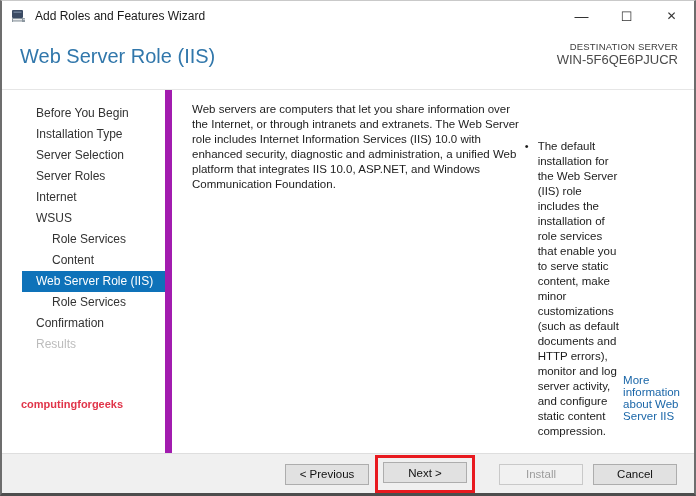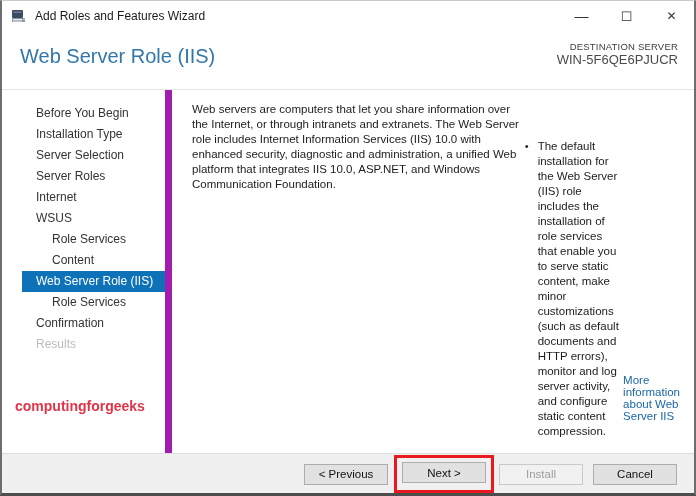--- a/index.html
+++ b/index.html
@@ -27,36 +27,36 @@
   .destination .dest-label{font-size:9.5px;color:#3c3c3c;letter-spacing:.2px;}
   .destination .dest-server{font-size:13px;color:#4a4a4a;}
   
   .body{flex:1;display:flex;position:relative;background:#fff;}
   .sidebar{width:170px;flex:0 0 170px;border-right:7px solid #a21caf;padding-top:13px;position:relative;box-sizing:border-box;}
   .nav-item{height:21px;line-height:21px;font-size:12px;color:#333;
     margin-left:20px;padding-left:14px;cursor:default;white-space:nowrap;}
   .nav-item.sub{padding-left:30px;}
   .nav-item.selected{background:#0e72b9;color:#ffffff;}
   .nav-item.disabled{color:#bcbcbc;}
-  .watermark{position:absolute;left:13px;top:308px;font-size:14px;font-weight:bold;color:#e03449;}
+  .watermark{position:absolute;left:19px;top:308px;font-size:11px;font-weight:bold;color:#e03449;}
   
   .content{flex:1;display:flex;flex-direction:row;padding:12px 14px 14px 20px;box-sizing:border-box;}
   .content p{margin:0;font-size:11.5px;line-height:15px;color:#1c1c1c;max-width:492px;}
   .bullet-row{display:flex;margin-top:37px;max-width:492px;}
   .bullet-glyph{flex:0 0 13px;font-size:11px;line-height:15px;color:#1c1c1c;}
   .more-link{margin-top:auto;margin-bottom:17px;font-size:11.5px;color:#1a66a8;text-decoration:none;cursor:pointer;width:max-content;}
   
   .footer{height:41px;flex:0 0 41px;background:#f0f0f0;border-top:1px solid #dedede;
     display:flex;align-items:center;justify-content:flex-end;padding-right:17px;box-sizing:border-box;}
   .btn{width:84px;height:21px;font-family:"Liberation Sans",sans-serif;font-size:11.5px;color:#111;
     background:#e1e1e1;border:1px solid #adadad;cursor:pointer;padding:0;}
   .btn.prev{margin-right:6px;}
   .btn:disabled{background:#f1f1f1;border-color:#c9c9c9;color:#9c9c9c;cursor:default;}
   .btn.install{margin-right:10px;}
-  .annotation-box{border:3px solid #e8191f;padding:4px 5px 7px 5px;margin-right:5px;
+  .annotation-box{border:3px solid #e8191f;padding:4px 5px 7px 5px;margin-right:24px;
     display:flex;align-items:flex-start;background:transparent;}
 </style>
 </head>
 <body>
 
 <div class="window">
 
   <div class="titlebar">
     <svg class="app-icon" viewBox="0 0 16 16">
       <rect x="1" y="2" width="11" height="8" rx="1" fill="#3a4a63"></rect>

